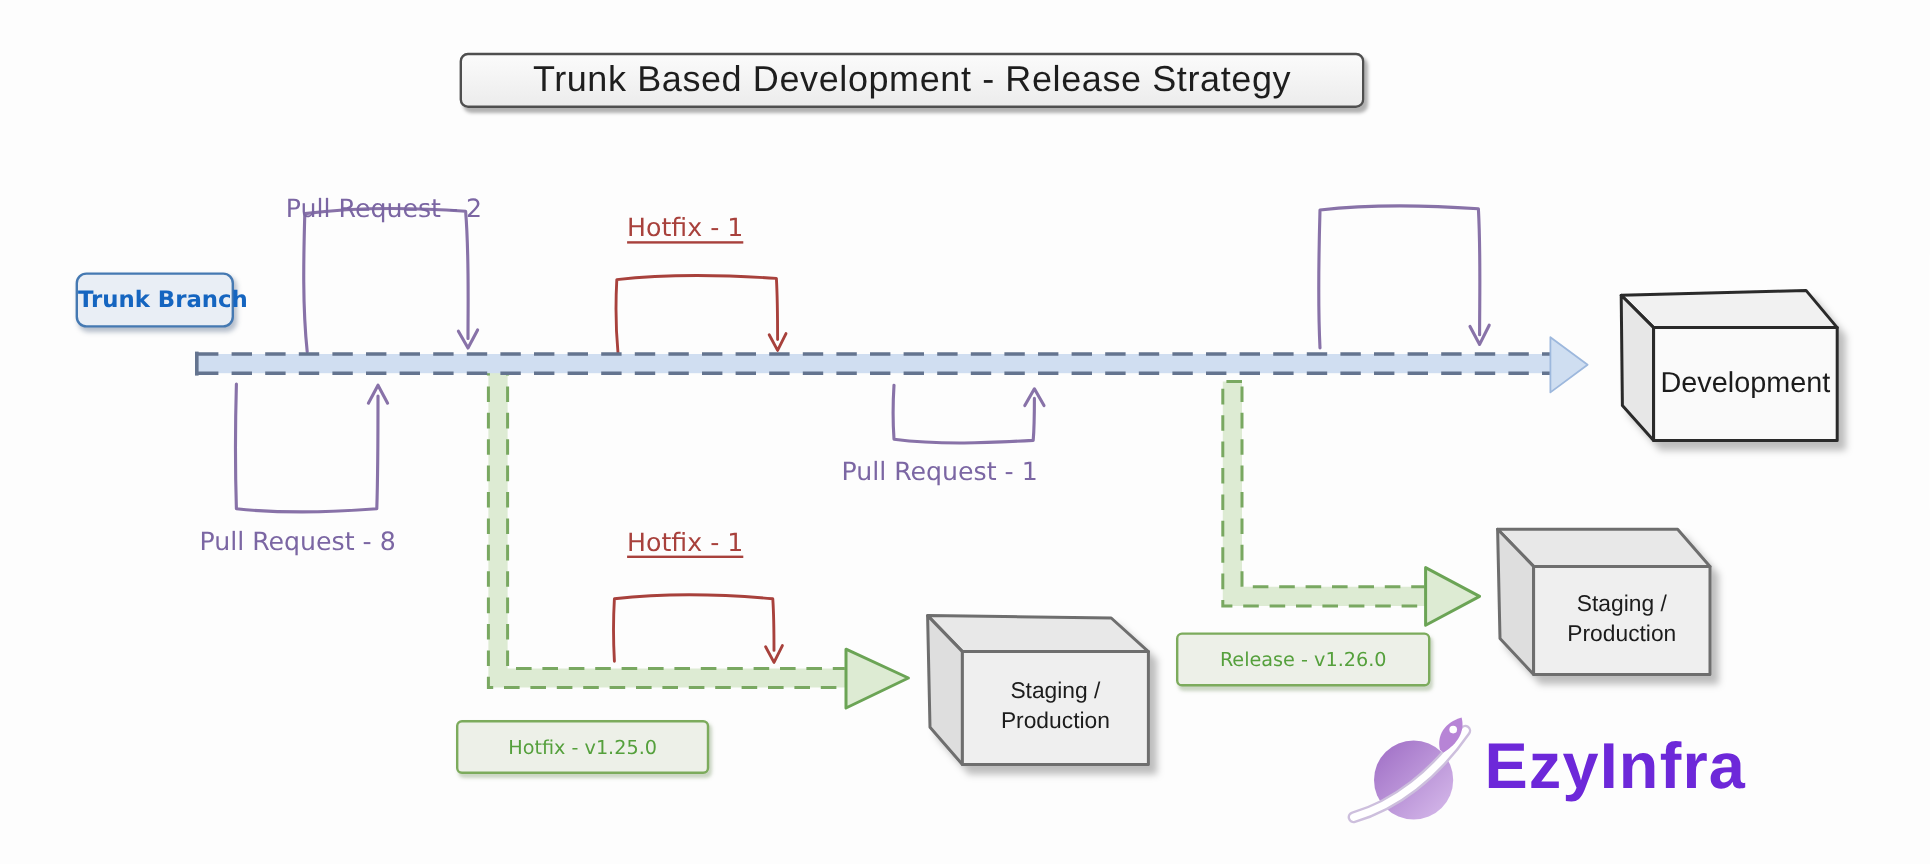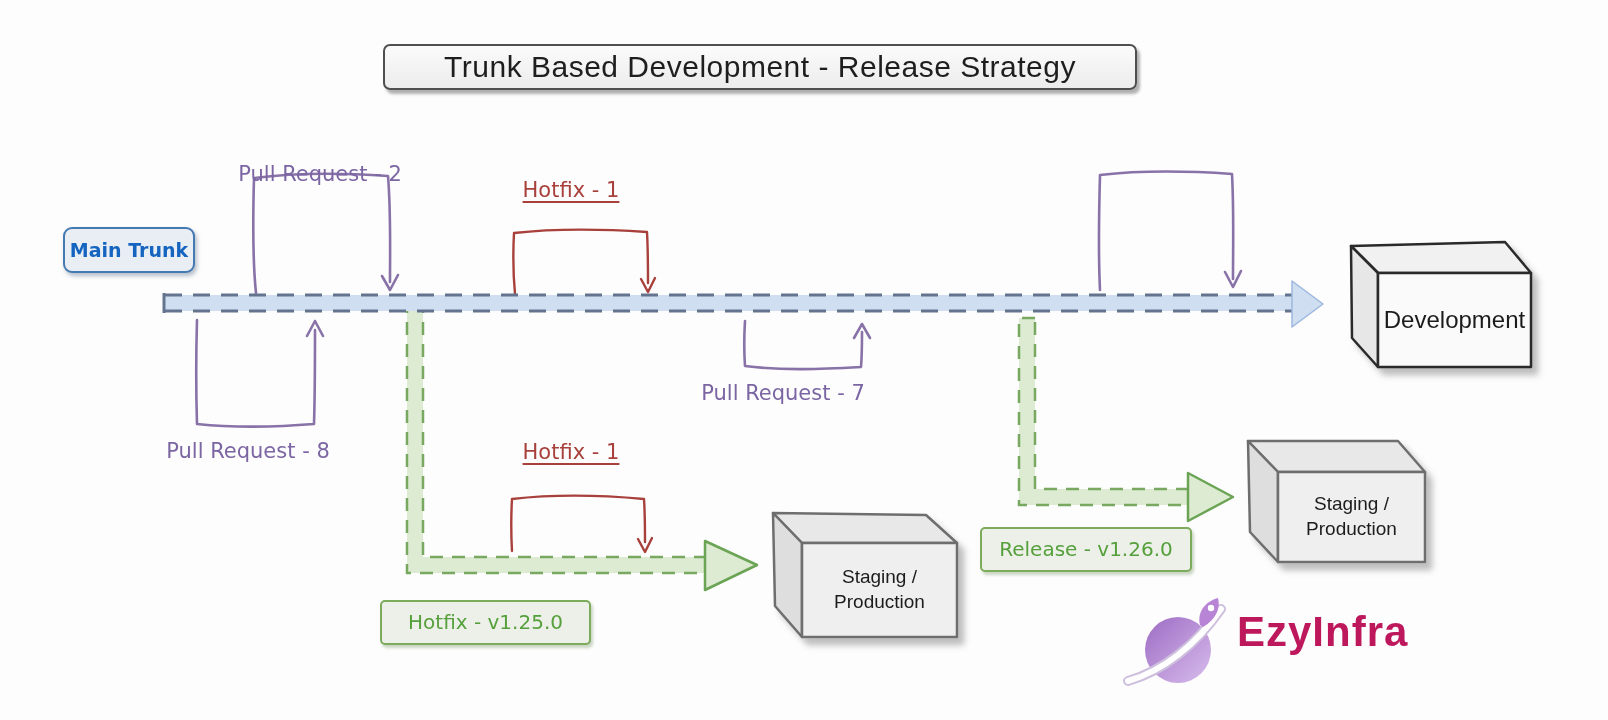--- a/index.html
+++ b/index.html
@@ -32,36 +32,36 @@
   .hotfix-label{
     font-size:21px;color:#a8413c;width:200px;
     text-decoration:underline;text-underline-offset:4px;
   }
   .hf-top{left:471px;top:178px;}
   .hf-bottom{left:471px;top:440px;}
   .release-box{
     height:41px;line-height:41px;background:#edf0e8;
     border:2px solid #7cab5c;border-radius:5px;
     box-shadow:2px 3px 3px rgba(110,140,90,0.35);
-    font-size:20px;font-weight:500;color:#55a03c;
+    font-size:16px;font-weight:500;color:#55a03c;
   }
   .rel1{left:380px;top:600px;width:207px;}
   .rel2{left:980px;top:527px;width:208px;}
   .cube-label{
     position:absolute;display:flex;align-items:center;justify-content:center;
     flex-direction:column;font-family:"Liberation Sans",sans-serif;
     color:#1c1c1c;line-height:1.3;text-align:center;
   }
   .dev-label{left:1378px;top:273px;width:153px;height:94px;font-size:24px;}
   .stg1-label{left:802px;top:543px;width:155px;height:94px;font-size:19px;}
   .stg2-label{left:1278px;top:472px;width:147px;height:90px;font-size:19px;}
   .logo-text{
     left:1237px;top:608px;width:260px;text-align:left;
     font-family:"Liberation Sans",sans-serif;
-    font-size:42px;font-weight:bold;color:#be185d;letter-spacing:1px;
+    font-size:54px;font-weight:bold;color:#6d28d9;letter-spacing:1px;
   }
 </style>
 </head>
 <body>
 
 <div class="canvas">
 
   <svg class="shapes" viewBox="0 0 1608 720" xmlns="http://www.w3.org/2000/svg">
     <defs>
       <filter id="ds" x="-20%" y="-20%" width="150%" height="150%">
@@ -135,25 +135,25 @@
       <circle cx="1178" cy="650" r="33" fill="url(#planetGrad)"></circle>
       <path d="M1128,681 C1163,671 1196,645 1221,609" fill="none" stroke="#cdbfdd" stroke-width="10" stroke-linecap="round"></path>
       <path d="M1128,681 C1163,671 1196,645 1221,609" fill="none" stroke="#ffffff" stroke-width="6" stroke-linecap="round"></path>
       <path d="M1200,625 C1197,613 1204,602 1218,598 C1221,609 1215,620 1203,627 Z" fill="#b784d6"></path>
       <circle cx="1211" cy="608" r="3.2" fill="#ffffff"></circle>
     </g>
   </svg>
 
   <div class="lbl title-box">Trunk Based Development - Release Strategy</div>
 
-  <div class="lbl main-branch-box">Main Trunk</div>
+  <div class="lbl main-branch-box">Trunk Branch</div>
 
   <div class="lbl pr-label pr2">Pull Request - 2</div>
   <div class="lbl pr-label pr1">Pull Request - 8</div>
-  <div class="lbl pr-label pr3">Pull Request - 7</div>
+  <div class="lbl pr-label pr3">Pull Request - 1</div>
 
   <div class="lbl hotfix-label hf-top">Hotfix - 1</div>
   <div class="lbl hotfix-label hf-bottom">Hotfix - 1</div>
 
   <div class="lbl release-box rel1">Hotfix - v1.25.0</div>
   <div class="lbl release-box rel2">Release - v1.26.0</div>
 
   <div class="cube-label dev-label">
     <span>Development</span>
   </div>

